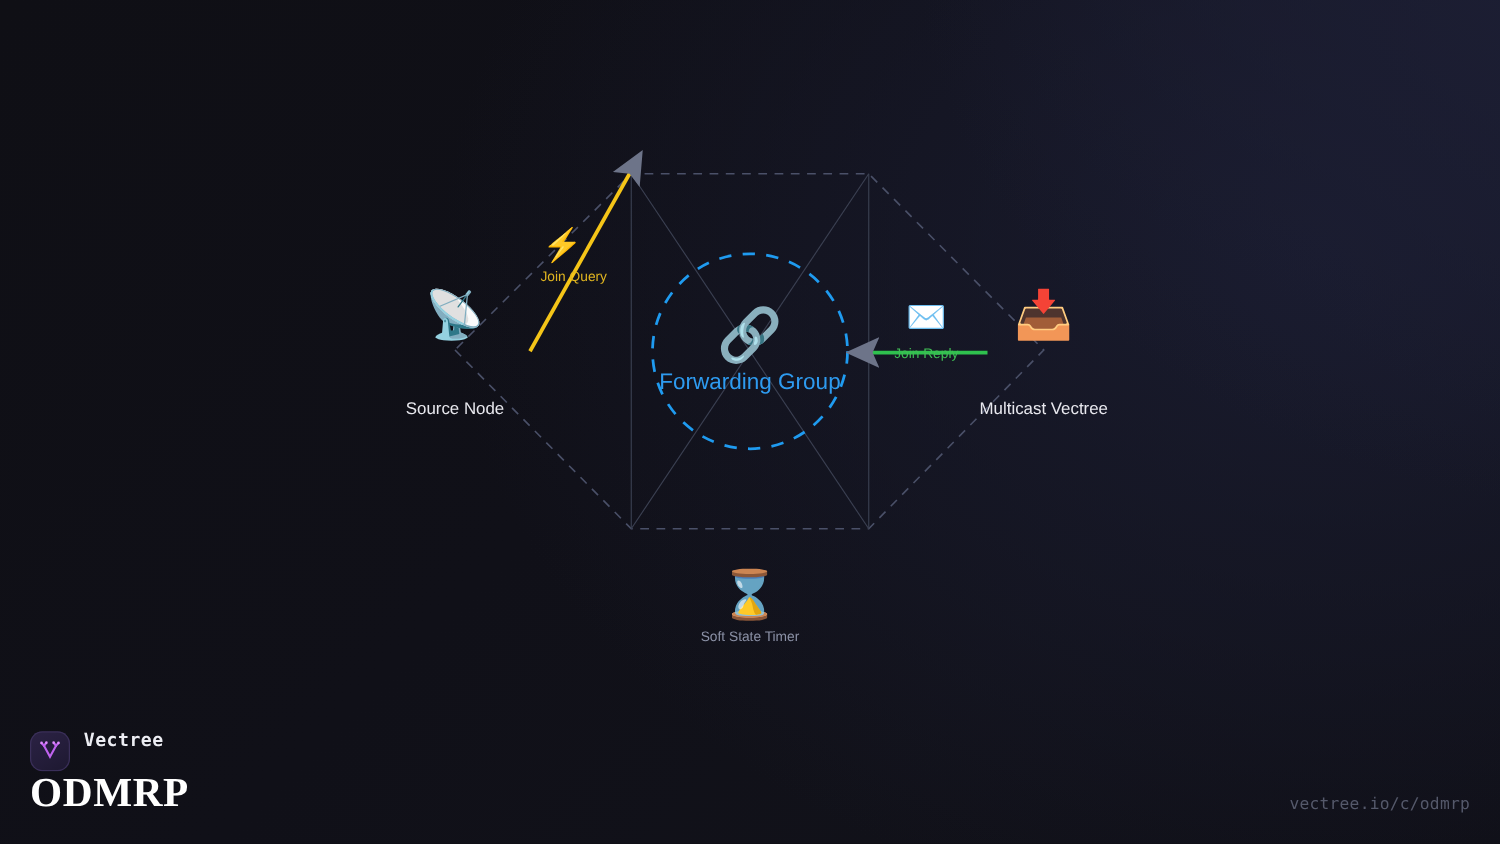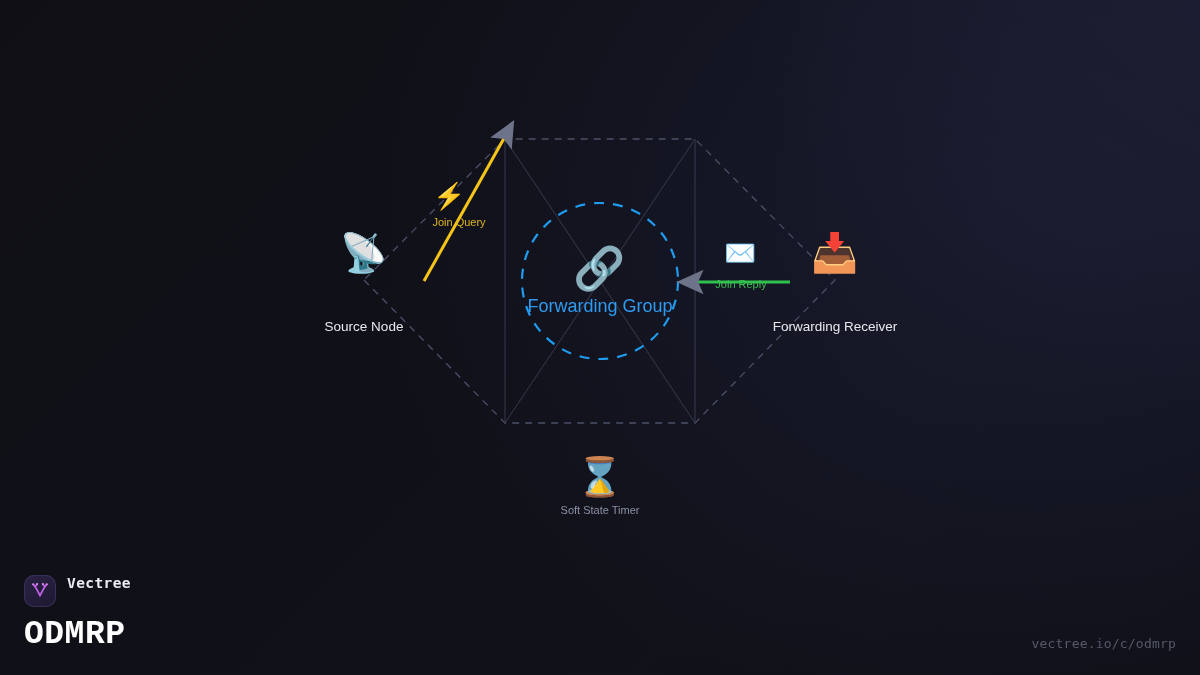--- a/index.html
+++ b/index.html
@@ -98,26 +98,26 @@
     justify-content: center;
   }
   #brand-name {
     font-family: "DejaVu Sans Mono", monospace;
     font-size: 14.5px;
     font-weight: bold;
     color: #ecedf3;
     letter-spacing: 0.4px;
   }
   #brand-title {
-    font-family: Liberation Mono, monospace;
+    font-family: Liberation Serif, serif;
     font-size: 33px;
     font-weight: bold;
     color: #ffffff;
     letter-spacing: 0.5px;
-    margin-top: 10px;
+    margin-top: 0;
     line-height: 36px;
   }
   #footer-url {
     position: absolute;
     right: 24px;
     bottom: 24px;
     font-family: "DejaVu Sans Mono", monospace;
     font-size: 13px;
     color: #55596b;
     letter-spacing: 0.2px;
@@ -165,21 +165,21 @@
     <div class="node-label">Source Node</div>
   </div>
 
   <div class="fg-node" style="left:600px; top:281px;">
     <span class="emoji">🔗</span>
     <div class="node-label">Forwarding Group</div>
   </div>
 
   <div class="node node-light" style="left:835px; top:231px;">
     <span class="emoji">📥</span>
-    <div class="node-label">Forwarding Receiver</div>
+    <div class="node-label">Multicast Vectree</div>
   </div>
 
   <div class="node node-muted" style="left:600px; top:455px;">
     <span class="emoji">⌛</span>
     <div class="node-label">Soft State Timer</div>
   </div>
 
   <div id="brand">
     <div id="brand-row">
       <div id="brand-mark">

